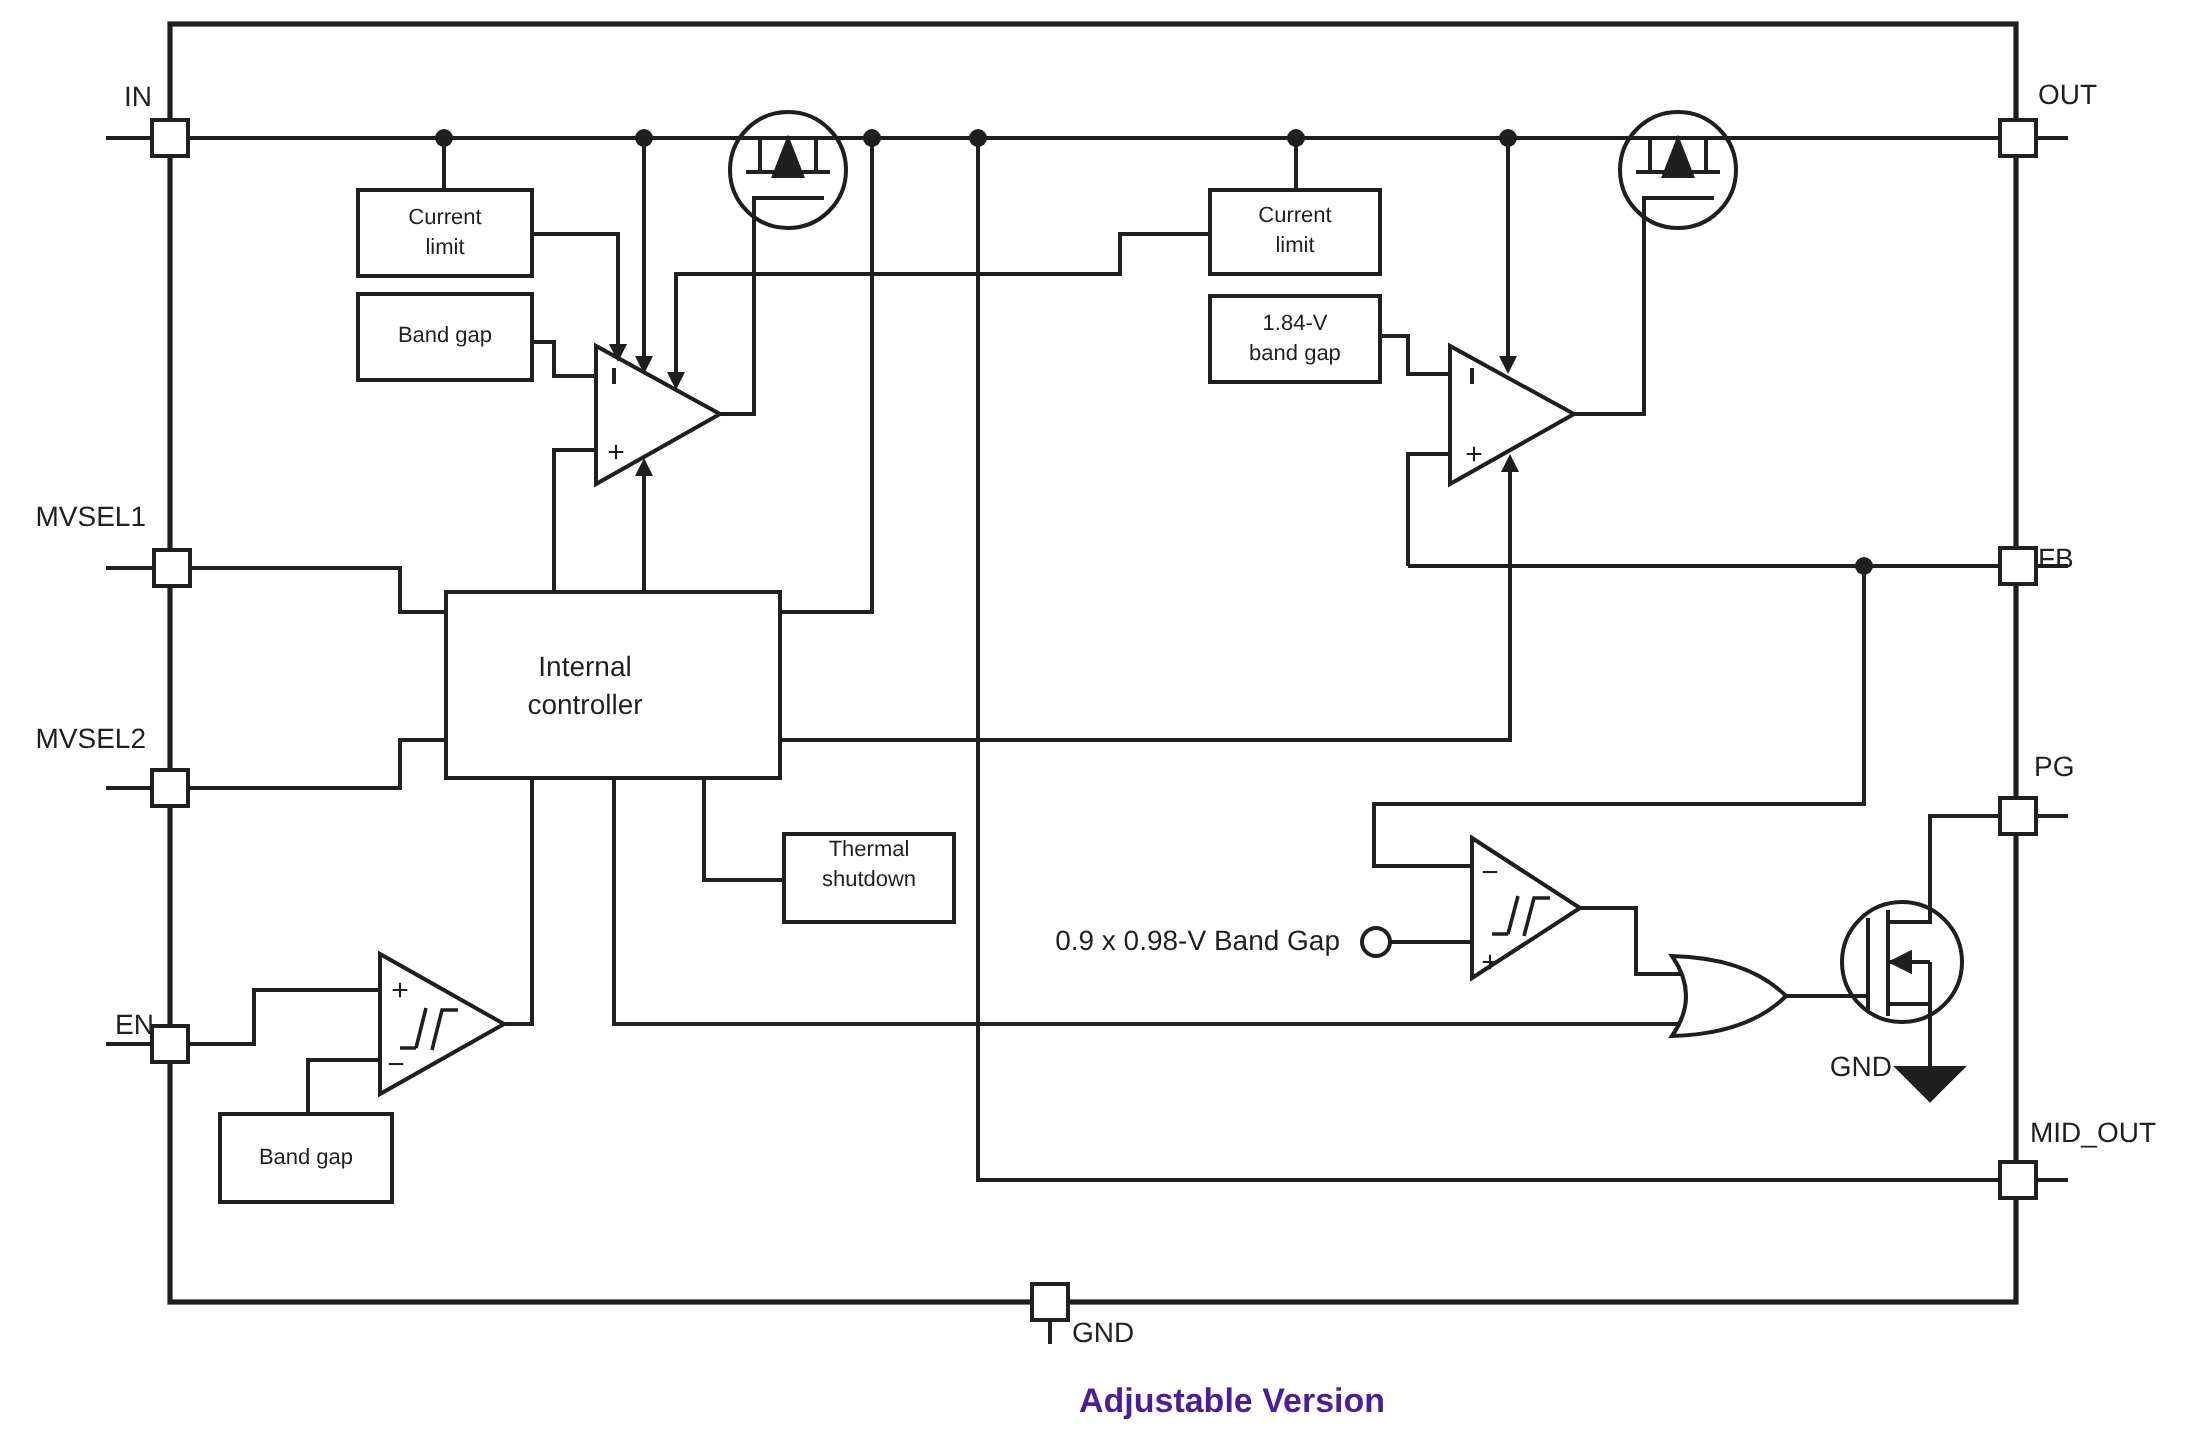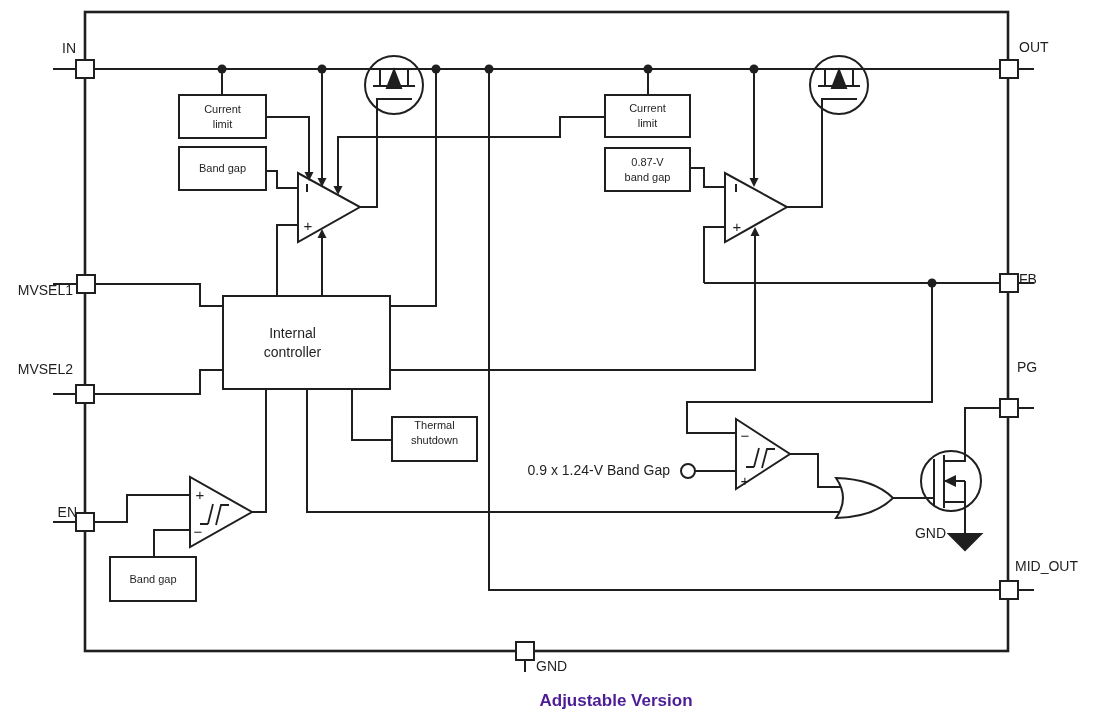--- a/index.html
+++ b/index.html
@@ -145,36 +145,36 @@
       <text x="737" y="232">+</text>
       <text x="200" y="500">+</text>
       <text x="198" y="537">−</text>
       <text x="745" y="441">−</text>
       <text x="745" y="486">+</text>
     </g>
   </svg>
 
   <div class="lbl r" style="left:26px;top:41px;width:50px;">IN</div>
   <div class="lbl" style="left:1019px;top:40px;">OUT</div>
-  <div class="lbl r" style="left:0;top:251px;width:73px;margin-top:32px;">MVSEL1</div>
+  <div class="lbl r" style="left:0;top:251px;width:73px;">MVSEL1</div>
   <div class="lbl r" style="left:0;top:362px;width:73px;">MVSEL2</div>
   <div class="lbl r" style="left:27px;top:494px;width:50px;margin-top:11px;">EN</div>
   <div class="lbl" style="left:1019px;top:252px;margin-top:20px;">FB</div>
-  <div class="lbl" style="left:1017px;top:360px;">PG</div>
+  <div class="lbl" style="left:1017px;top:376px;">PG</div>
   <div class="lbl" style="left:1015px;top:559px;">MID_OUT</div>
   <div class="lbl" style="left:536px;top:659px;">GND</div>
   <div class="lbl r" style="left:880px;top:526px;width:66px;">GND</div>
-  <div class="lbl r" style="left:470px;top:463px;width:200px;">0.9 x 1.24-V Band Gap</div>
+  <div class="lbl r" style="left:470px;top:463px;width:200px;">0.9 x 0.98-V Band Gap</div>
 
   <div class="box-lbl" style="left:179px;top:95px;width:87px;height:43px;">Current
 limit</div>
   <div class="box-lbl" style="left:179px;top:147px;width:87px;height:43px;">Band gap</div>
   <div class="box-lbl" style="left:605px;top:95px;width:85px;height:42px;">Current
 limit</div>
-  <div class="box-lbl" style="left:605px;top:148px;width:85px;height:43px;">0.87-V
+  <div class="box-lbl" style="left:605px;top:148px;width:85px;height:43px;">1.84-V
 band gap</div>
   <div class="box-lbl" style="left:223px;top:296px;width:139px;height:93px;font-size:14px;">Internal
 controller</div>
   <div class="box-lbl" style="left:392px;top:417px;width:85px;height:32px;">Thermal
 shutdown</div>
   <div class="box-lbl" style="left:110px;top:557px;width:86px;height:44px;">Band gap</div>
 
   <div class="title" style="left:416px;top:691px;width:400px;">Adjustable Version</div>
 </div>
 

